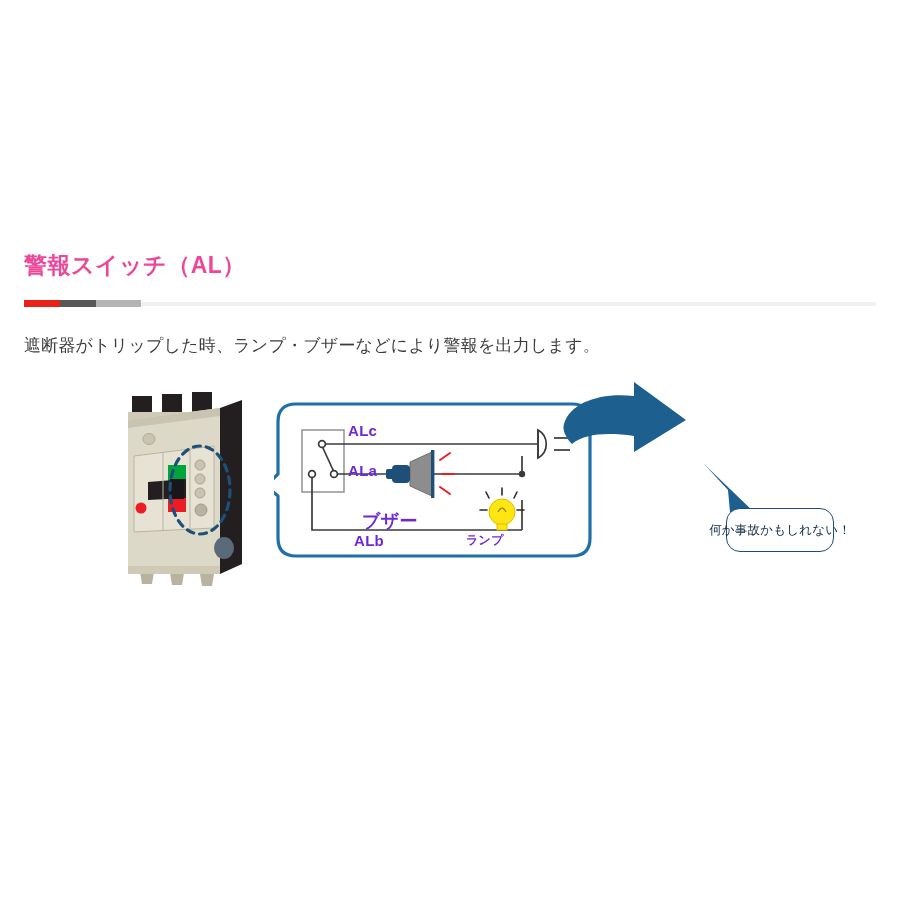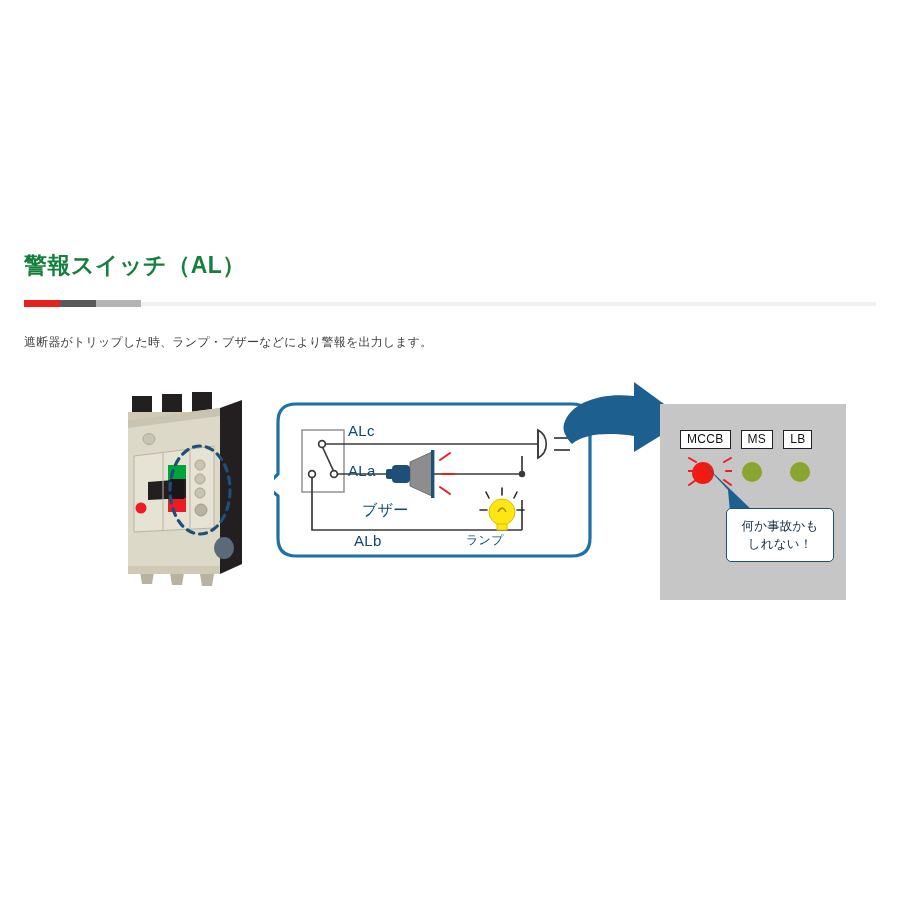--- a/index.html
+++ b/index.html
@@ -18,21 +18,21 @@
   
   .section-head {
     position: absolute;
     left: 24px;
     top: 252px;
     width: 852px;
   }
   .section-title {
     font-size: 23px;
     font-weight: bold;
-    color: #15803d;
+    color: #ec4899;
     letter-spacing: 0.5px;
     line-height: 1.2;
     margin: 0;
     white-space: nowrap;
   }
   .rule-wrap {
     position: absolute;
     left: 0;
     top: 48px;
     width: 852px;
@@ -50,21 +50,21 @@
     height: 7px;
   }
   .rule-seg.red   { left: 0px;  width: 36px; background: #e8211a; }
   .rule-seg.dark  { left: 36px; width: 36px; background: #58585a; }
   .rule-seg.light { left: 72px; width: 45px; background: #b4b4b4; }
 
   .section-desc {
     position: absolute;
     left: 24px;
     top: 334px;
-    font-size: 12px;
+    font-size: 17px;
     color: #3c3c3c;
     letter-spacing: 0.2px;
     white-space: nowrap;
   }
 
   
   .figure {
     position: absolute;
     left: 0;
     top: 372px;
@@ -83,28 +83,29 @@
     top: 28px;
     width: 320px;
     height: 160px;
   }
   .callout-bg { position: absolute; inset: 0; }
   .circuit { position: absolute; left: 0; top: 0; }
 
   .cl-label {
     position: absolute;
     font-size: 15px;
-    color: #0c4a6e;
+    color: #6d28d9;
     letter-spacing: 0.3px;
     white-space: nowrap;
+    font-weight: bold;
   }
   .cl-alc  { left: 74px;  top: 22px; }
   .cl-ala  { left: 74px;  top: 62px; text-align: center; }
   .cl-alb  { left: 80px;  top: 132px; }
-  .cl-buzz { left: 88px;  top: 101px; font-size: 15px; }
+  .cl-buzz { left: 88px;  top: 109px; font-size: 18px; }
   .cl-lamp { left: 192px; top: 132px; font-size: 12px; }
 
   
   .big-arrow { position: absolute; left: 562px; top: 8px; width: 130px; height: 76px; }
 
   
   .panel {
     position: absolute;
     left: 660px;
     top: 32px;
@@ -147,27 +148,27 @@
   }
   .lamp-dot.green1 { left: 62px;  top: 6px; width: 20px; height: 20px; background: #8aa52e; }
   .lamp-dot.green2 { left: 110px; top: 6px; width: 20px; height: 20px; background: #8aa52e; }
 
   
   .bubble {
     position: absolute;
     left: 726px;
     top: 136px;
     width: 108px;
-    height: 54px;
+    height: 44px;
     background: #ffffff;
     border: 1.6px solid #1d4f79;
-    border-radius: 5px;
+    border-radius: 14px;
     box-sizing: border-box;
     display: flex;
-    flex-direction: column;
+    flex-direction: row;
     align-items: center;
     justify-content: center;
   }
   .bubble-line {
     font-size: 12.5px;
     color: #102a43;
     line-height: 1.45;
     letter-spacing: 0.2px;
     white-space: nowrap;
   }
@@ -315,42 +316,20 @@
     <span class="cl-label cl-lamp">ランプ</span>
   </div>
 
   <div class="big-arrow">
     <svg width="130" height="76" viewBox="0 0 130 76" xmlns="http://www.w3.org/2000/svg">
       <path d="M 2 44 C 8 22 40 12 72 16 L 72 2 L 124 40 L 72 72 L 72 56
                C 44 52 22 54 10 64 C 4 58 0 50 2 44 Z" fill="#1d5f8f"></path>
     </svg>
   </div>
 
-  <div class="panel">
-    <div class="panel-tags">
-      <span class="tag">MCCB</span>
-      <span class="tag">MS</span>
-      <span class="tag">LB</span>
-    </div>
-    <div class="lamps">
-      <svg class="lamp-red-wrap" width="44" height="34" viewBox="0 0 44 34" xmlns="http://www.w3.org/2000/svg">
-        <g stroke="#ed1c24" stroke-width="2" stroke-linecap="round">
-          <line x1="8" y1="6" x2="1" y2="2"></line>
-          <line x1="6" y1="15" x2="-1" y2="15"></line>
-          <line x1="8" y1="24" x2="1" y2="29"></line>
-          <line x1="36" y1="6" x2="43" y2="2"></line>
-          <line x1="38" y1="15" x2="45" y2="15"></line>
-          <line x1="36" y1="24" x2="43" y2="29"></line>
-        </g>
-      </svg>
-      <span class="lamp-dot red"></span>
-      <span class="lamp-dot green1"></span>
-      <span class="lamp-dot green2"></span>
-    </div>
-  </div>
 
   <svg class="bubble-tail" width="70" height="56" viewBox="0 0 70 56" xmlns="http://www.w3.org/2000/svg">
     <polygon points="4,2 56,52 30,50 28,28" fill="#1d5f8f"></polygon>
   </svg>
   <div class="bubble">
     <span class="bubble-line">何か事故かも</span>
     <span class="bubble-line">しれない！</span>
   </div>
 
 </div>

